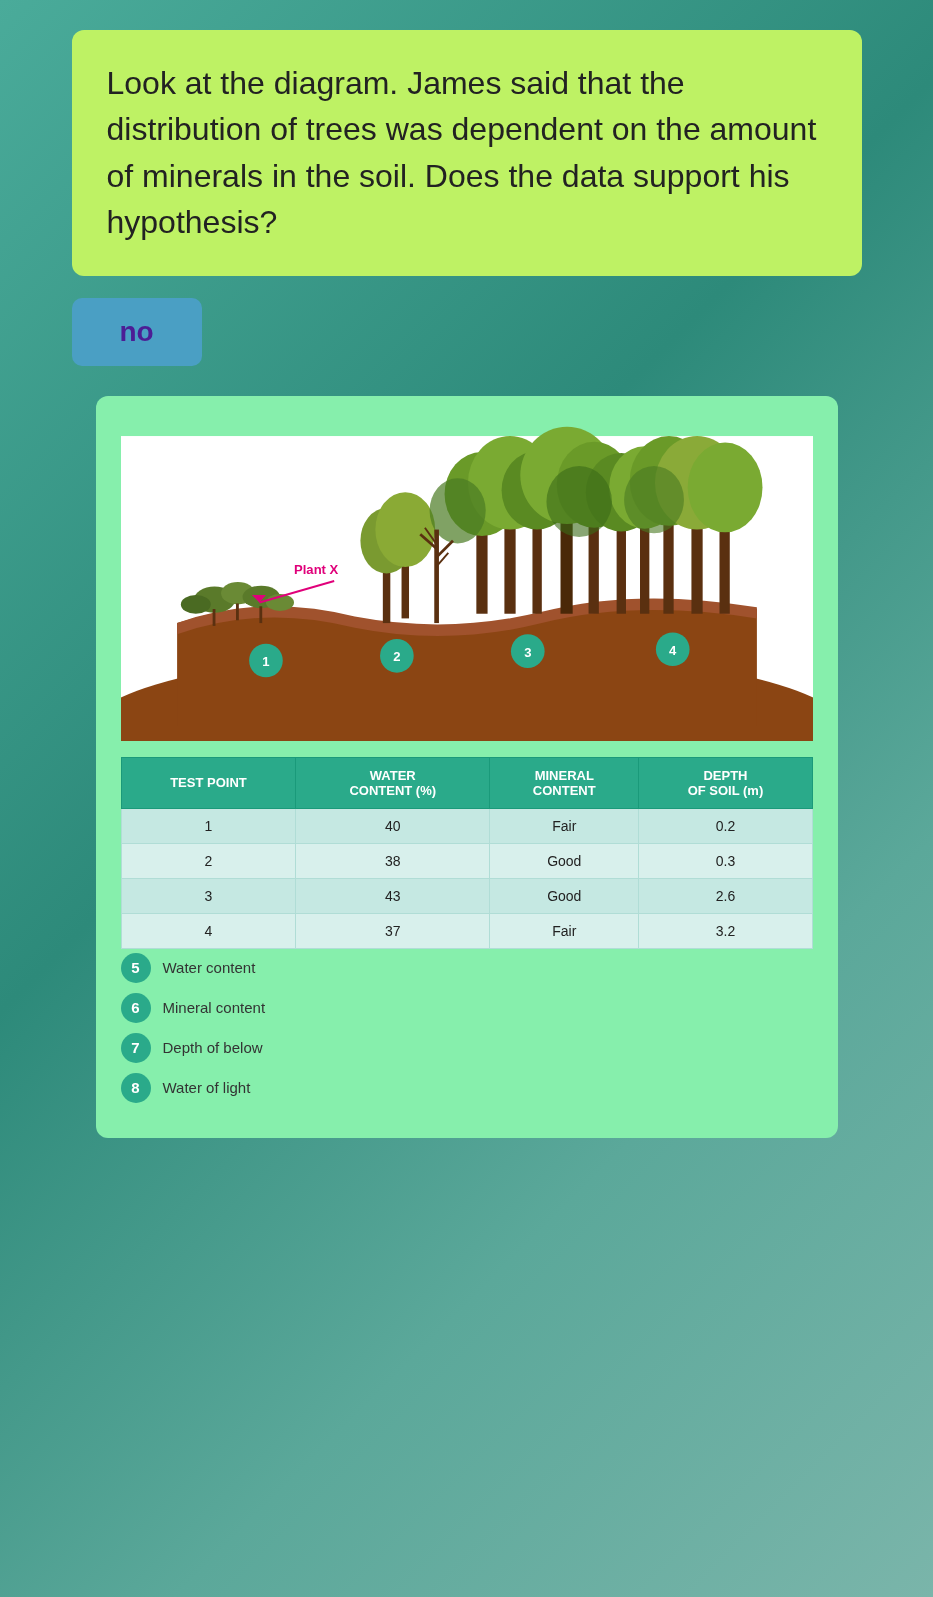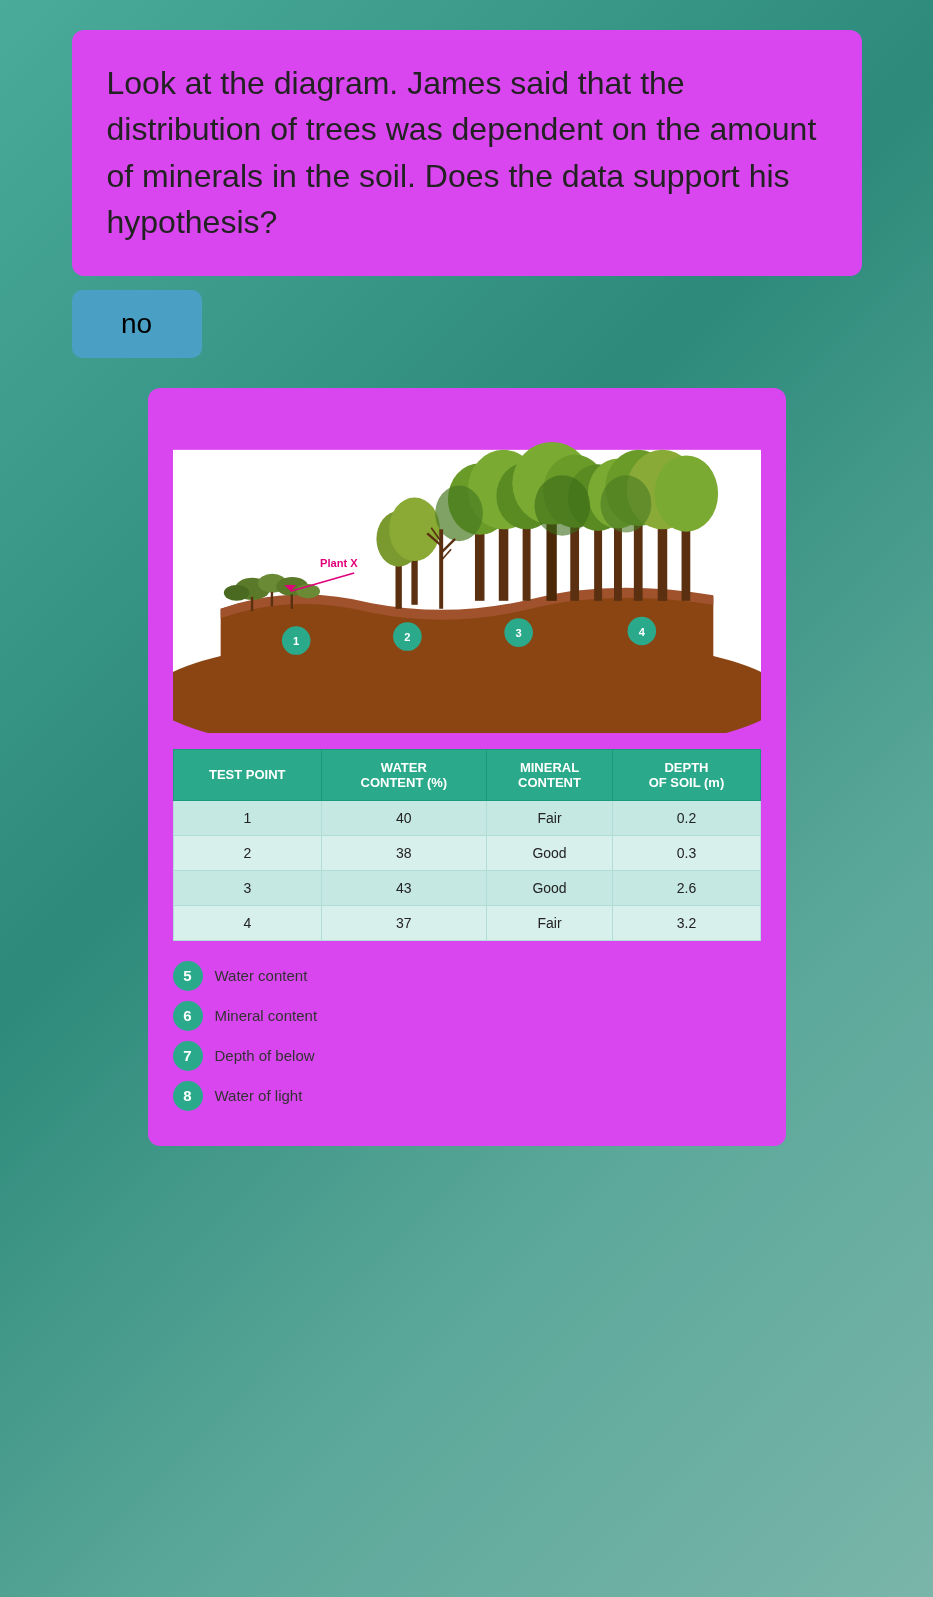--- a/index.html
+++ b/index.html
@@ -9,59 +9,59 @@
       background: linear-gradient(135deg, #4aab9a 0%, #2d8a7a 40%, #5ba89a 70%, #7ab5aa 100%);
       font-family: Arial, sans-serif;
       display: flex;
       flex-direction: column;
       align-items: center;
       padding: 30px 20px;
     }
 
     
     .question-card {
-      background: #d946ef;
+      background: #bef264;
       border-radius: 12px;
       padding: 30px 35px;
       width: 790px;
-      margin-bottom: 14px;
+      margin-bottom: 22px;
     }
     .question-text {
       font-size: 32px;
       line-height: 1.45;
       color: #222;
       font-weight: 400;
     }
 
     
     .answer-buttons {
       display: flex;
       gap: 16px;
       margin-bottom: 30px;
       width: 790px;
     }
     .answer-btn {
       background: #4a9fc4;
-      color: #000000;
+      color: #4c1d95;
       font-size: 28px;
-      font-weight: normal;
+      font-weight: bold;
       border: none;
       border-radius: 10px;
       padding: 18px 40px;
       cursor: pointer;
       min-width: 130px;
       text-align: center;
     }
 
     
     .diagram-card {
-      background: #d946ef;
+      background: #86efac;
       border-radius: 12px;
       padding: 25px;
-      width: 638px;
+      width: 742px;
     }
 
     
     .illustration {
       position: relative;
       width: 100%;
       height: 320px;
       margin-bottom: 16px;
       overflow: hidden;
     }
@@ -77,21 +77,21 @@
       font-size: 13px;
       color: #333;
       line-height: 1.5;
       margin-bottom: 14px;
     }
 
     
     .data-table {
       width: 100%;
       border-collapse: collapse;
-      margin-bottom: 20px;
+      margin-bottom: 4px;
     }
     .data-table th {
       background: #2aaa8a;
       color: white;
       font-size: 13px;
       font-weight: bold;
       padding: 10px 8px;
       text-align: center;
       border: 1px solid #1a9a7a;
     }

